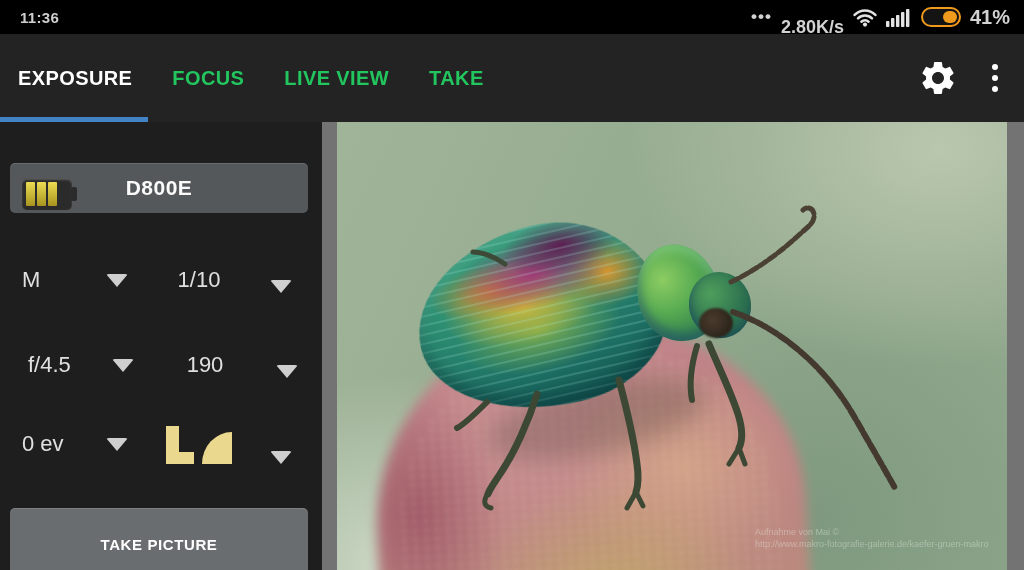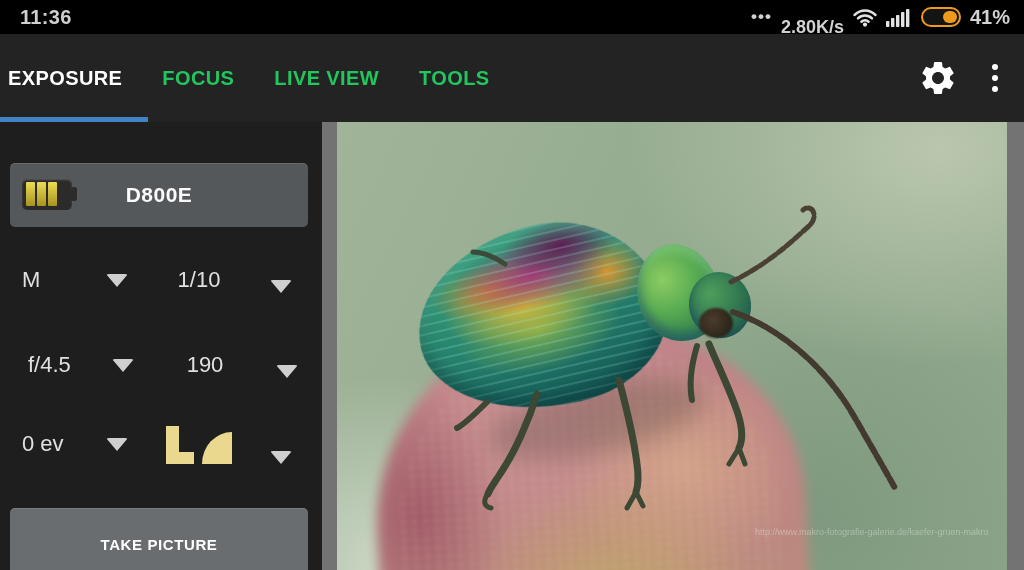--- a/index.html
+++ b/index.html
@@ -8,55 +8,55 @@
     width:1024px; height:570px; position:relative; overflow:hidden;
     background:#000; font-family:"Liberation Sans", sans-serif;
     -webkit-font-smoothing:antialiased;
   }
 
   
   .statusbar {
     height:34px; display:flex; align-items:center; justify-content:space-between;
     padding:0 14px 0 20px; background:#000; color:#d2d2d2;
   }
-  .sb-time { font-size:20px; font-weight:700; color:#cfcfcf; letter-spacing:0.3px; }
+  .sb-time { font-size:15px; font-weight:700; color:#cfcfcf; letter-spacing:0.3px; }
   .sb-right { display:flex; align-items:center; gap:9px; }
   .sb-more { font-size:17px; font-weight:700; letter-spacing:1px; color:#d2d2d2; line-height:10px; }
   .sb-speed { font-size:18px; font-weight:600; color:#d2d2d2;margin-top:20px; }
   .sb-batt {
     position:relative; width:40px; height:20px; border:2.5px solid #ef9a1c;
     border-radius:10px; background:#141414;
   }
   .sb-batt-fill {
     position:absolute; top:2px; bottom:2px; right:2px; width:14px;
     background:#ef9a1c; border-radius:6px;
   }
   .sb-pct { font-size:20px; font-weight:600; color:#d2d2d2; }
 
   
   .tabbar {
     position:relative; height:88px; background:#232323;
-    display:flex; align-items:center; padding-left:8px;
+    display:flex; align-items:center; padding-left:18px;
   }
   .tab { font-size:20px; font-weight:700; letter-spacing:0.4px; color:#22c55e;
          margin-right:40px; cursor:pointer; }
   .tab.active { color:#ffffff; }
   .tab-underline { position:absolute; left:0; bottom:0; width:148px; height:5px; background:#4183c4; }
   .tb-icons { margin-left:auto; display:flex; align-items:center; gap:28px; padding-right:20px; }
   .gear { width:40px; height:40px; }
   .kebab { display:flex; flex-direction:column; gap:5px; padding:4px 6px; }
   .kebab i { width:6px; height:6px; border-radius:50%; background:#fff; }
 
   
   .content { display:flex; height:448px; }
 
   
   .sidebar { width:322px; flex:none; background:#1e1e1e; position:relative; }
   .cam-btn {
-    position:absolute; left:10px; top:41px; width:298px; height:64px;
+    position:absolute; left:10px; top:41px; width:298px; height:50px;
     background:#55585b; border-radius:5px; display:flex; align-items:center; justify-content:center;
     box-shadow:inset 0 1px 0 rgba(255,255,255,0.12);
   }
   .cam-btn-label { font-size:21px; font-weight:700; color:#fafafa; letter-spacing:0.5px; }
   .cam-batt { position:absolute; left:12px; top:15px; width:50px; height:32px;
               background:#2b2b2b; border-radius:5px;
               box-shadow:inset 0 2px 2px rgba(255,255,255,0.22); }
   .cam-batt-nub { position:absolute; right:-5px; top:9px; width:6px; height:14px;
                   background:#2b2b2b; border-radius:2px; }
   .cam-batt i { position:absolute; top:4px; width:9px; height:24px; border-radius:1px;
@@ -186,21 +186,21 @@
         <div class="sb-batt-fill"></div>
       </div>
       <span class="sb-pct">41%</span>
     </div>
   </div>
 
   <div class="tabbar">
     <div class="tab active">EXPOSURE</div>
     <div class="tab">FOCUS</div>
     <div class="tab">LIVE VIEW</div>
-    <div class="tab">TOOLS</div>
+    <div class="tab">TAKE</div>
     <div class="tb-icons">
       <svg class="gear" viewBox="0 0 24 24">
         <path fill="#ffffff" d="M19.14 12.94c.04-.3.06-.61.06-.94s-.02-.64-.07-.94l2.03-1.58c.18-.14.23-.41.12-.61l-1.92-3.32c-.12-.22-.37-.29-.59-.22l-2.39.96c-.5-.38-1.03-.7-1.62-.94l-.36-2.54c-.04-.24-.24-.41-.48-.41h-3.84c-.24 0-.43.17-.47.41l-.36 2.54c-.59.24-1.13.57-1.62.94l-2.39-.96c-.22-.08-.47 0-.59.22L2.74 8.87c-.12.21-.08.47.12.61l2.03 1.58c-.05.3-.09.63-.09.94s.02.64.07.94l-2.03 1.58c-.18.14-.23.41-.12.61l1.92 3.32c.12.22.37.29.59.22l2.39-.96c.5.38 1.03.7 1.62.94l.36 2.54c.05.24.24.41.48.41h3.84c.24 0 .44-.17.47-.41l.36-2.54c.59-.24 1.13-.56 1.62-.94l2.39.96c.22.08.47 0 .59-.22l1.92-3.32c.12-.22.07-.47-.12-.61l-2.01-1.58zM12 15.6c-1.98 0-3.6-1.62-3.6-3.6s1.62-3.6 3.6-3.6 3.6 1.62 3.6 3.6-1.62 3.6-3.6 3.6z"></path>
       </svg>
       <div class="kebab">
           <i></i>
           <i></i>
           <i></i>
         </div>
     </div>
@@ -280,19 +280,20 @@
             <path d="M152,370 c-6,8 -6,14 2,16" stroke="#3c4734" stroke-width="5"></path>
             <path d="M150,280 C138,292 128,302 120,306" stroke="#3c4734" stroke-width="6"></path>
             <path d="M282,258 C290,288 297,318 300,342 C302,356 301,364 299,370" stroke="#3c4734" stroke-width="7"></path>
             <path d="M299,370 l-9,16 M299,370 l7,14" stroke="#3c4734" stroke-width="5"></path>
             <path d="M372,222 C382,246 394,270 401,292 C406,308 406,318 402,326" stroke="#3c4734" stroke-width="7"></path>
             <path d="M402,326 l-10,16 M402,326 l6,16" stroke="#3c4734" stroke-width="5"></path>
             <path d="M360,224 C354,244 352,262 355,278" stroke="#3c4734" stroke-width="6"></path>
           </g>
         </svg>
         <div class="watermark">
+          <div>Aufnahme von Mai ©</div>
           <div>http://www.makro-fotografie-galerie.de/kaefer-gruen-makro</div>
         </div>
       </div>
     </div>
 
   </div>
 </div>
 
 </body></html>

